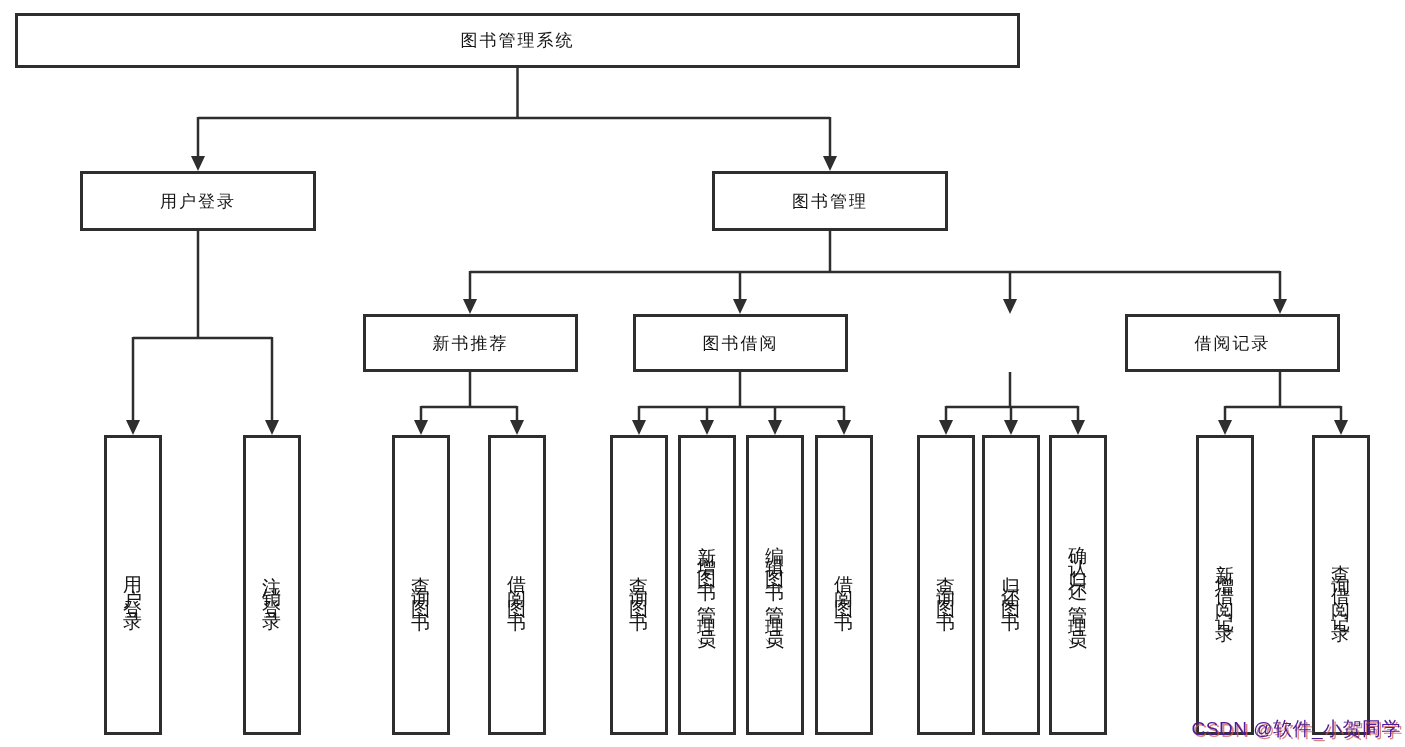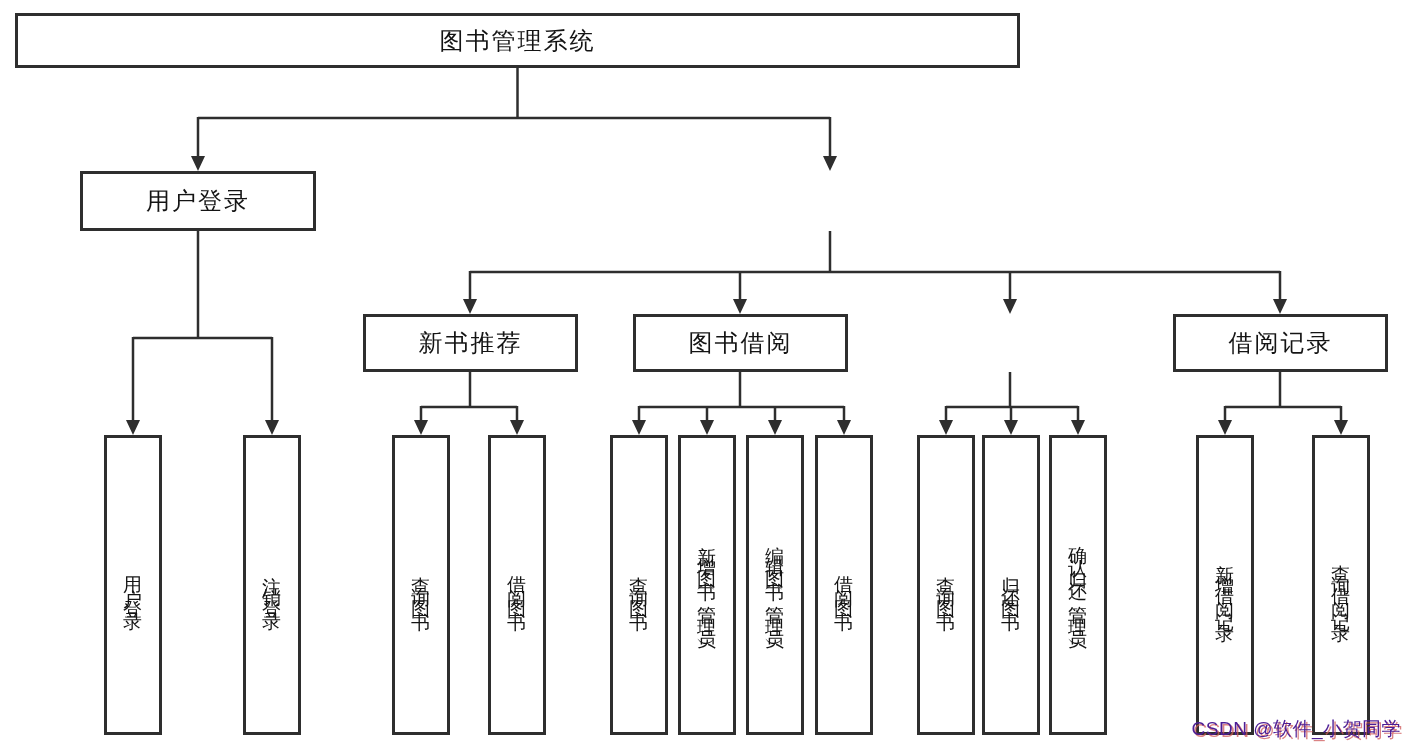--- a/index.html
+++ b/index.html
@@ -25,21 +25,21 @@
     background: #ffffff;
     border: 3px solid #2e2e2e;
     display: flex;
     align-items: center;
     justify-content: center;
     color: #141414;
     text-align: center;
   }
 
   .box.h {
-    font-size: 24px;
+    font-size: 17px;
     letter-spacing: 2px;
     line-height: 1;
   }
 
   .box.v {
     writing-mode: vertical-rl;
     text-orientation: mixed;
     font-size: 19px;
     letter-spacing: 12px;
     line-height: 1;
@@ -51,21 +51,21 @@
   
   .lvl1     { top: 171px; height: 60px; width: 236px; }
   .n-userlogin { left: 80px; }
   .n-bookmgmt  { left: 712px; }
 
   
   .lvl2     { top: 314px; height: 58px; width: 215px; }
   .n-newbook   { left: 363px; }
   .n-borrow    { left: 633px; }
   .n-current   { left: 903px; }
-  .n-records   { left: 1173px; text-align: center; }
+  .n-records   { left: 1125px; text-align: center; }
 
   
   .leaf     { top: 435px; height: 300px; width: 58px; }
   .n-a1 { left: 104px; }
   .n-a2 { left: 243px; }
   .n-b1 { left: 392px; }
   .n-b2 { left: 488px; }
   .n-c1 { left: 610px; }
   .n-c2 { left: 678px; }
   .n-c3 { left: 746px; }
@@ -161,20 +161,21 @@
       <polygon points="1071,420 1085,420 1078,435"></polygon>
 
       <polygon points="1218,420 1232,420 1225,435"></polygon>
       <polygon points="1334,420 1348,420 1341,435"></polygon>
     </g>
   </svg>
 
   <div class="box h n-root">图书管理系统</div>
 
   <div class="box h lvl1 n-userlogin">用户登录</div>
+  <div class="box h lvl1 n-bookmgmt">图书管理</div>
 
   <div class="box h lvl2 n-borrow">图书借阅</div>
   <div class="box h lvl2 n-newbook">新书推荐</div>
   <div class="box h lvl2 n-records">借阅记录</div>
 
   <div class="box v leaf n-a1">用户登录</div>
   <div class="box v leaf n-a2">注销登录</div>
 
   <div class="box v leaf n-b1">查询图书</div>
   <div class="box v leaf n-b2">借阅图书</div>

